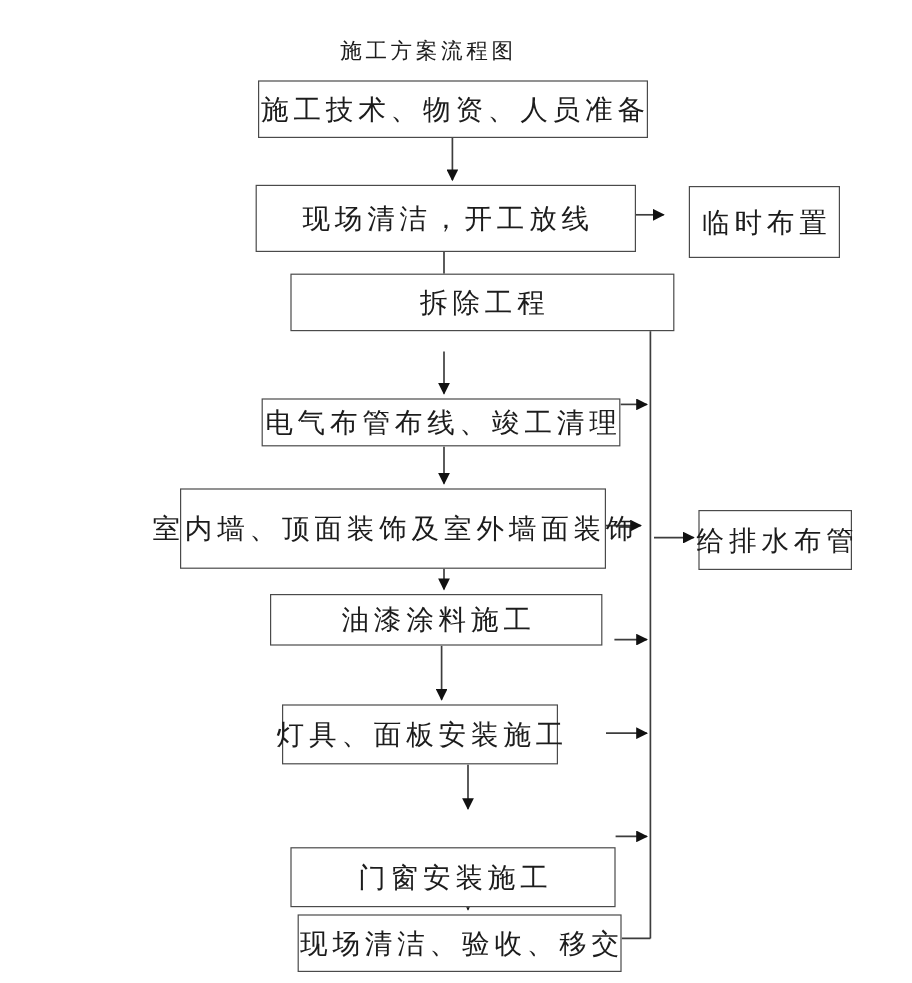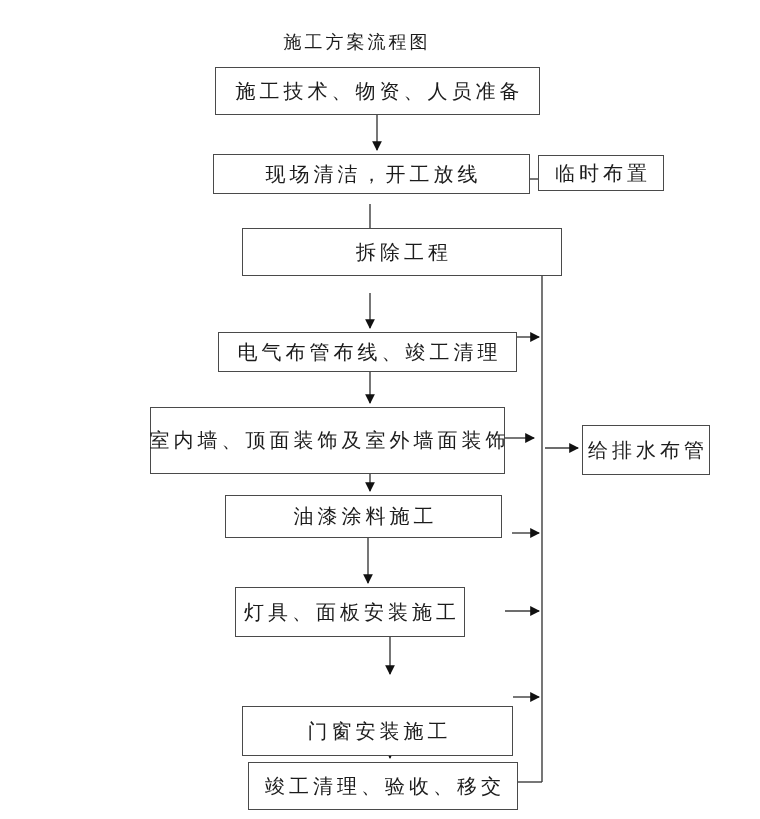--- a/index.html
+++ b/index.html
@@ -27,21 +27,21 @@
     letter-spacing:3px;
     white-space:nowrap;
   }
   .node{
     position:absolute;
     border:1.4px solid var(--border);
     background:#fff;
     display:flex;
     align-items:center;
     justify-content:center;
-    font-size:20px;
+    font-size:23px;
     letter-spacing:4px;
     text-indent:4px;
     white-space:nowrap;
     z-index:2;
   }
   svg.connectors{
     position:absolute;
     left:0;top:0;
     z-index:1;
   }
@@ -53,39 +53,39 @@
 </style>
 </head>
 <body>
 
 <div class="canvas">
 
   <div class="chart-title">施工方案流程图</div>
 
   <div class="node" style="left:215px;top:67px;width:325px;height:48px">施工技术、物资、人员准备</div>
 
-  <div class="node" style="left:213px;top:154px;width:317px;height:40px">现场清洁，开工放线</div>
+  <div class="node" style="left:213px;top:154px;width:317px;height:56px">现场清洁，开工放线</div>
 
-  <div class="node" style="left:538px;top:155px;width:126px;height:36px">临时布置</div>
+  <div class="node" style="left:574px;top:155px;width:126px;height:60px">临时布置</div>
 
   <div class="node" style="left:242px;top:228px;width:320px;height:48px">拆除工程</div>
 
   <div class="node" style="left:218px;top:332px;width:299px;height:40px">电气布管布线、竣工清理</div>
 
   <div class="node" style="left:150px;top:407px;width:355px;height:67px">室内墙、顶面装饰及室外墙面装饰</div>
 
   <div class="node" style="left:582px;top:425px;width:128px;height:50px">给排水布管</div>
 
   <div class="node" style="left:225px;top:495px;width:277px;height:43px">油漆涂料施工</div>
 
   <div class="node" style="left:235px;top:587px;width:230px;height:50px">灯具、面板安装施工</div>
 
   <div class="node" style="left:242px;top:706px;width:271px;height:50px">门窗安装施工</div>
 
-  <div class="node" style="left:248px;top:762px;width:270px;height:48px">竣工清理、验收、移交</div>
+  <div class="node" style="left:248px;top:762px;width:270px;height:48px">现场清洁、验收、移交</div>
 
   <svg class="connectors" width="760" height="819" xmlns="http://www.w3.org/2000/svg">
     <defs>
       <marker id="arrow" viewBox="0 0 10 10" refX="9" refY="5" markerWidth="8.5" markerHeight="7" orient="auto-start-reverse">
         <path d="M0,0 L10,5 L0,10 z" fill="var(--arrow)"></path>
       </marker>
     </defs>
 
     <line x1="377" y1="115" x2="377" y2="150" marker-end="url(#arrow)"></line>
     <line x1="370" y1="204" x2="370" y2="241" marker-end="url(#arrow)"></line>

